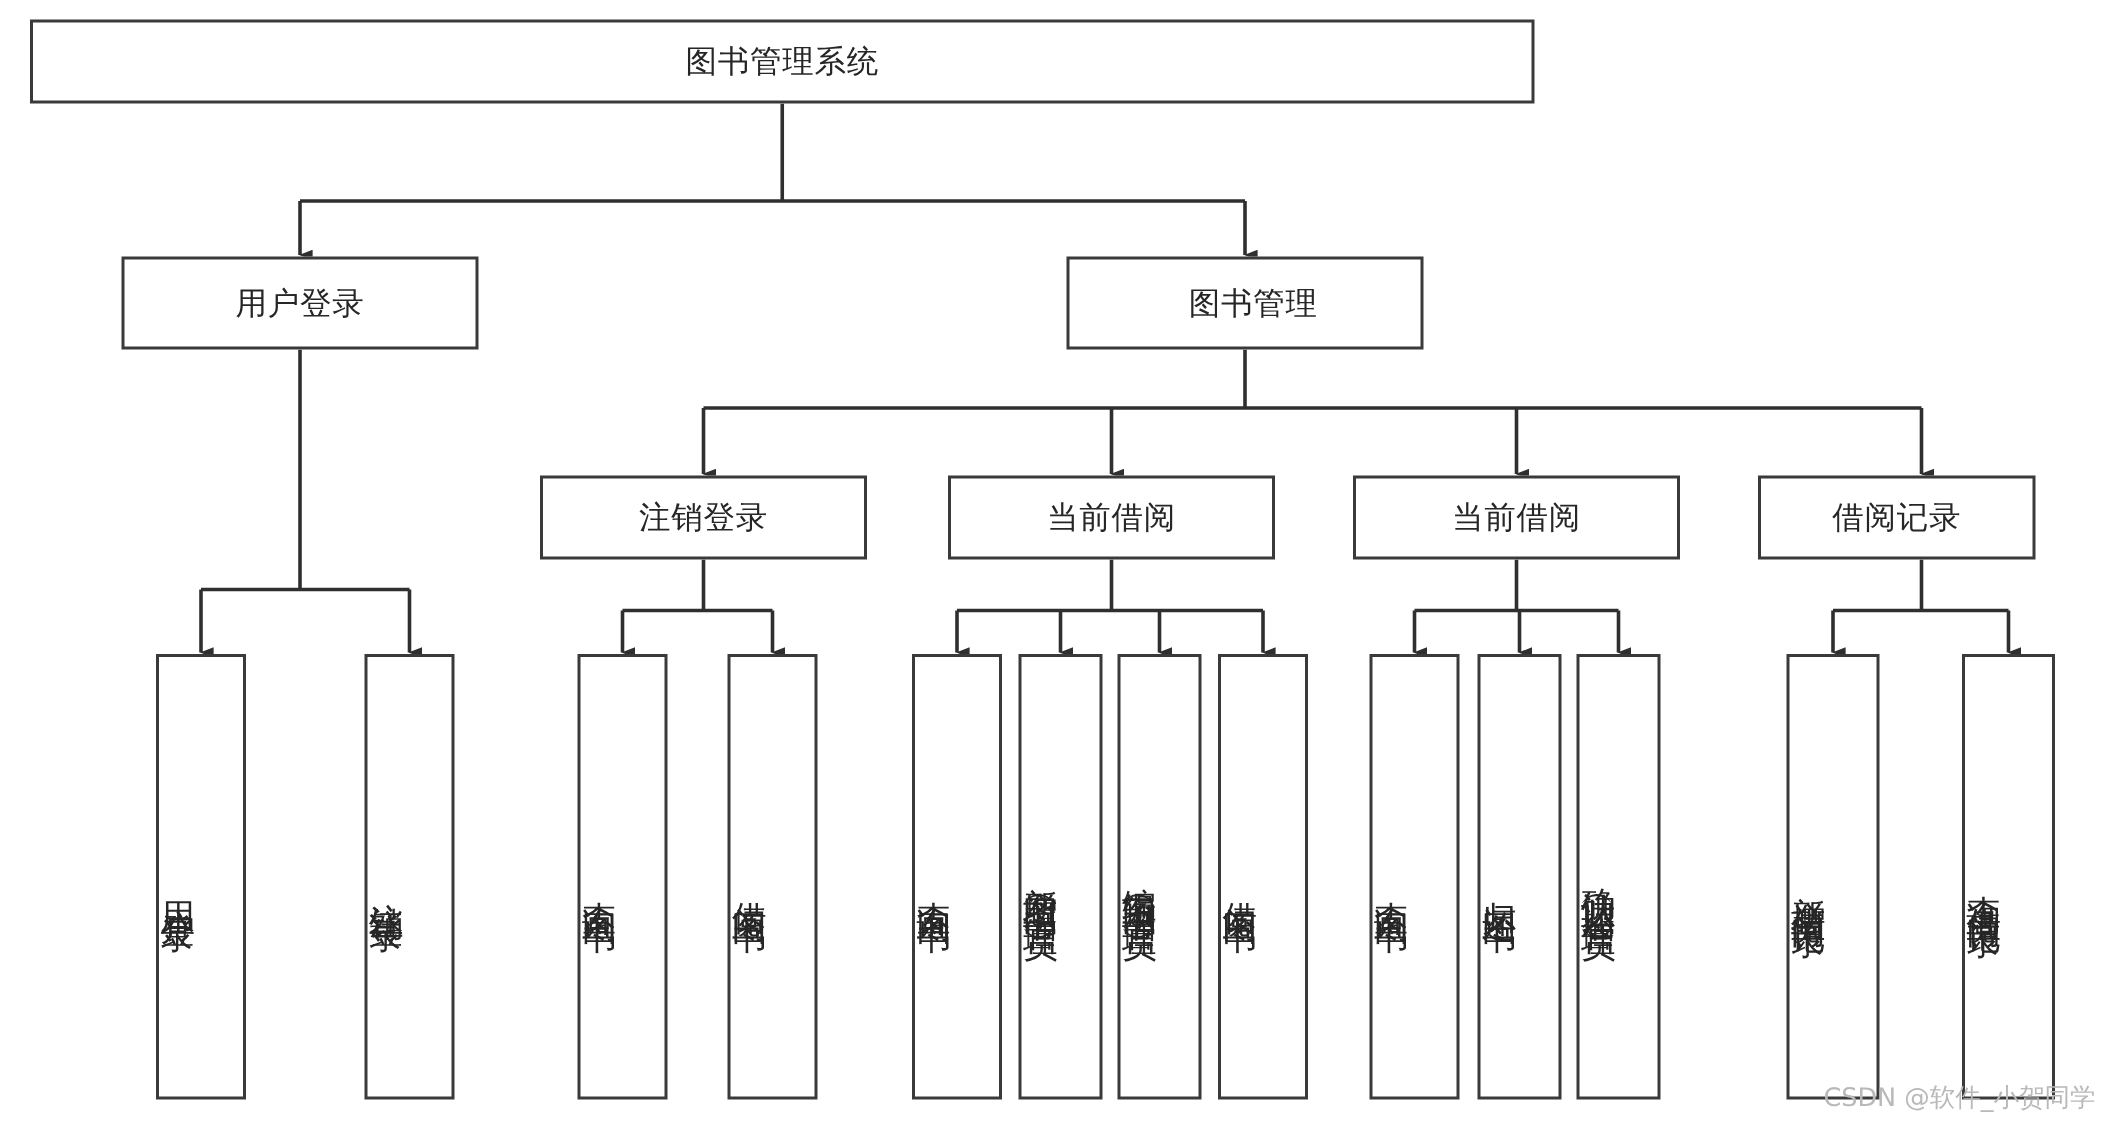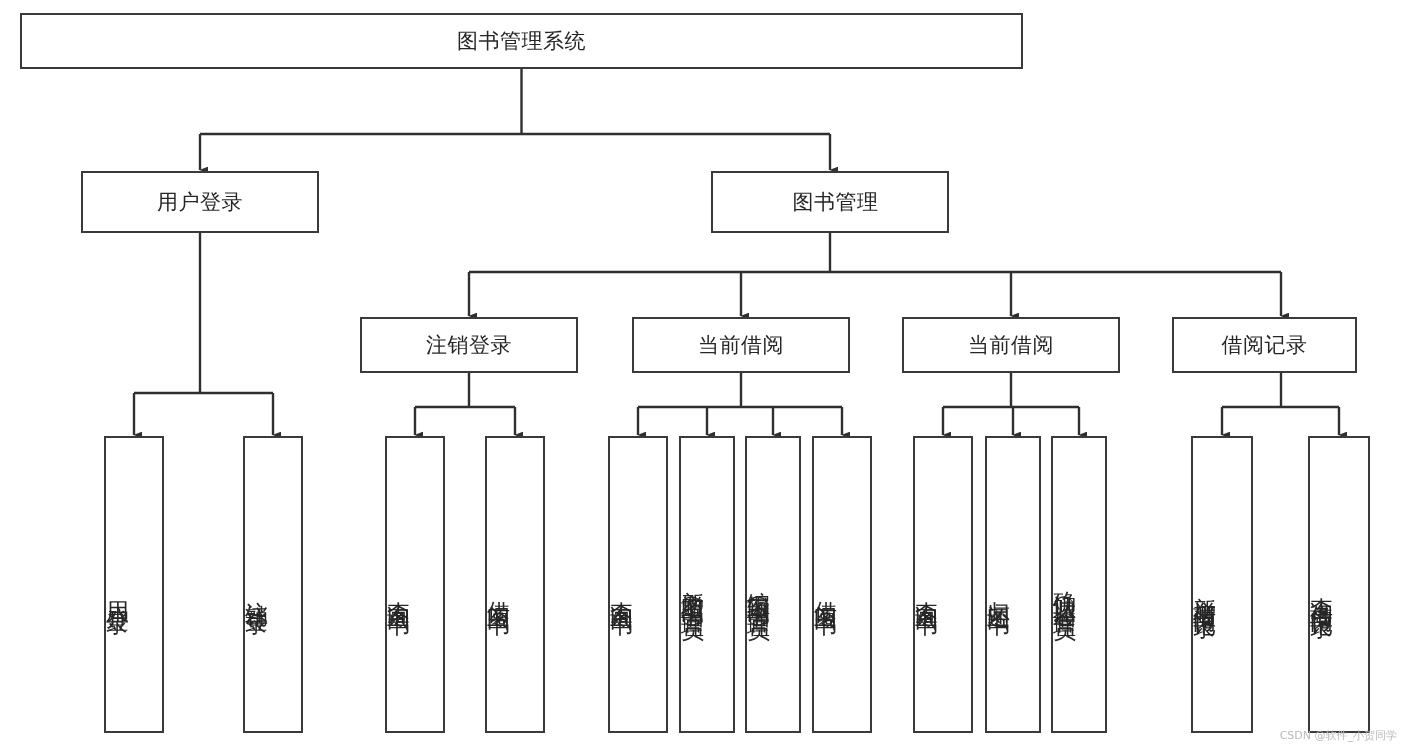--- a/index.html
+++ b/index.html
@@ -56,21 +56,21 @@
     writing-mode: vertical-rl;
     text-orientation: upright;
     font-size: 23px;
     letter-spacing: 4px;
     line-height: 1;
   }
   .watermark {
     position: absolute;
     right: 8px;
     bottom: 4px;
-    font-size: 11px;
+    font-size: 17px;
     color: #b9b9b9;
     white-space: nowrap;
     z-index: 3;
     font-family: "DejaVu Sans", "Liberation Sans", sans-serif;
   }
 </style>
 </head>
 <body>
 
 <div id="canvas">

